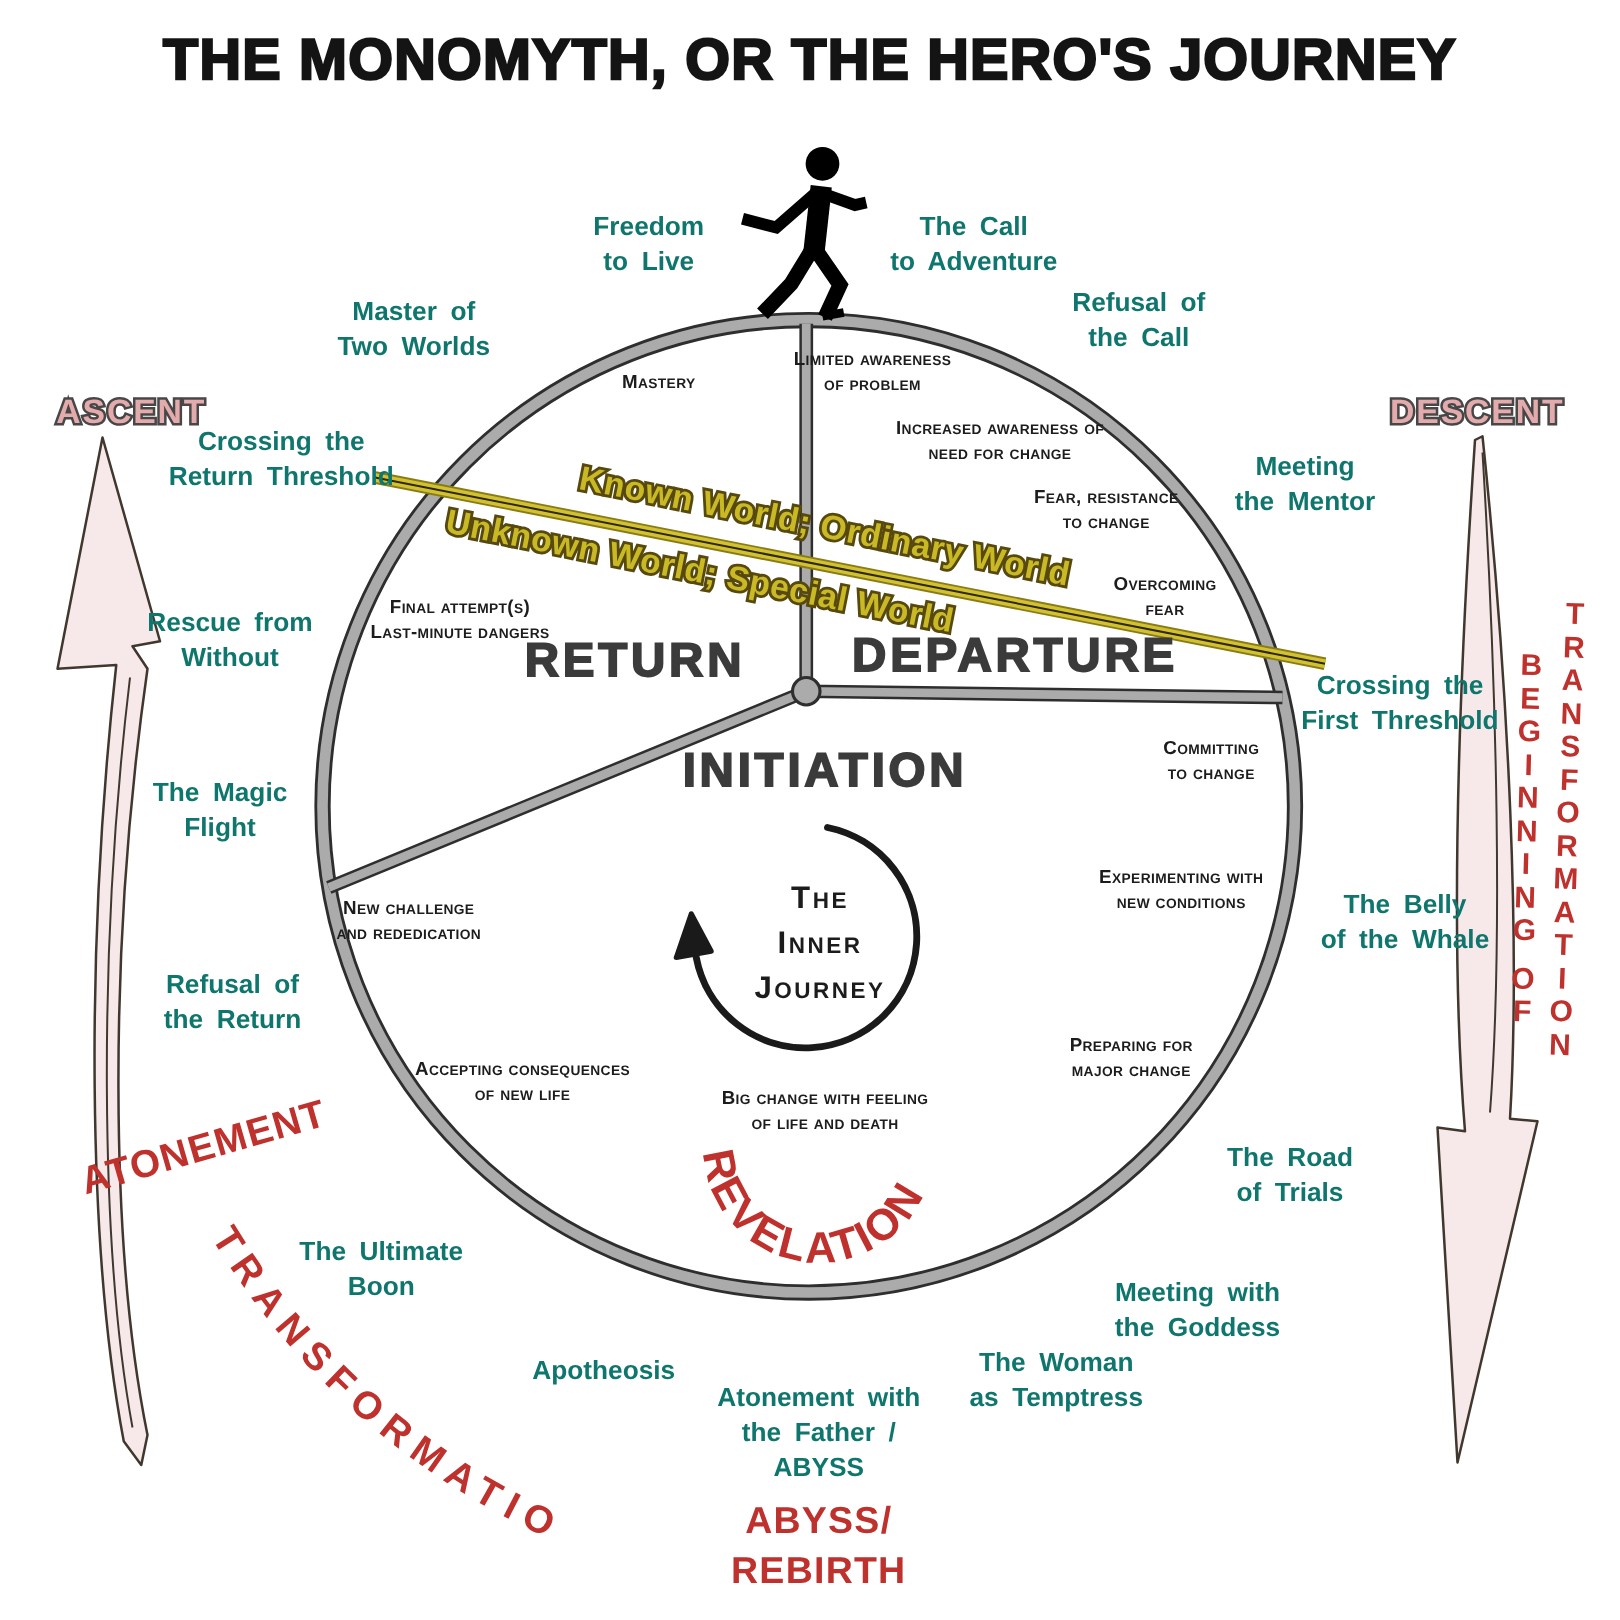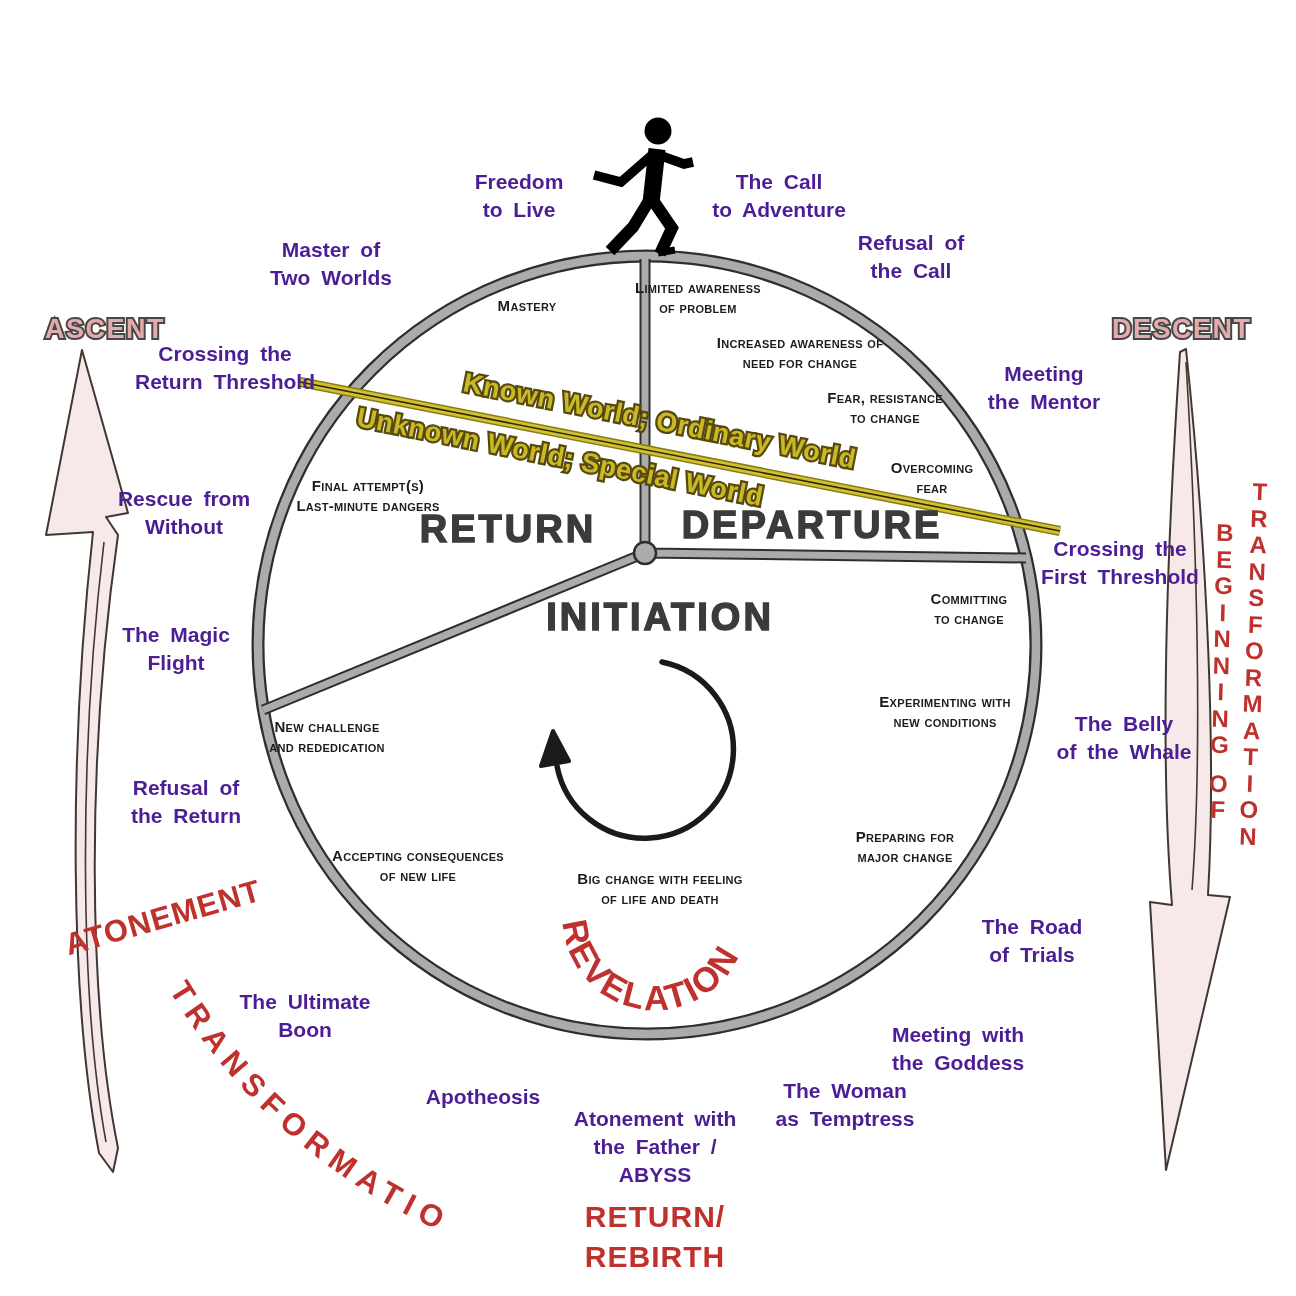--- a/index.html
+++ b/index.html
@@ -3,21 +3,21 @@
 <meta charset="utf-8">
 <style>
   html,body{margin:0;padding:0;background:#fff;}
   #canvas{position:relative;width:1296px;height:1296px;background:#ffffff;overflow:hidden;
           font-family:"Liberation Sans",sans-serif;}
   svg{position:absolute;left:0;top:0;}
   .abs{position:absolute;}
   .ctr{transform:translateX(-50%);text-align:center;}
   .title{font-size:46px;font-weight:bold;color:#141414;letter-spacing:1px;
          -webkit-text-stroke:2px #141414;white-space:nowrap;}
-  .outer{font-size:21px;line-height:28px;font-weight:bold;color:#4c1d95;word-spacing:5px;white-space:nowrap;}
+  .outer{font-size:21px;line-height:28px;font-weight:bold;color:#0f766e;word-spacing:5px;white-space:nowrap;}
   .inner{font-size:15px;line-height:20px;font-weight:600;color:#1c1c1c;
          font-variant:small-caps;letter-spacing:.3px;white-space:nowrap;text-align:center;}
   .section{font-size:38px;font-weight:bold;color:#3b3b3b;letter-spacing:3px;
            -webkit-text-stroke:1.5px #3b3b3b;white-space:nowrap;}
   .journey{font-size:25px;line-height:36px;font-weight:600;color:#1c1c1c;
            font-variant:small-caps;letter-spacing:2px;}
   .red{color:#bf312c;}
   .redbig{font-size:30px;font-weight:bold;letter-spacing:1px;white-space:nowrap;}
   .vstack{font-size:24px;font-weight:bold;line-height:26.5px;text-align:center;}
   .vstack div{height:26.5px;}
@@ -88,25 +88,31 @@
       <path id="arcTransformLeft" d="M 168 988 A 600 600 0 0 0 442 1232"></path>
     </defs>
     <text font-family="Liberation Sans, sans-serif" font-size="35" font-weight="bold" fill="#bf312c" letter-spacing="2.5">
       <textPath href="#arcRevelation" startOffset="4">REVELATION</textPath>
     </text>
     <text font-family="Liberation Sans, sans-serif" font-size="31" font-weight="bold" fill="#bf312c" letter-spacing="8">
       <textPath href="#arcTransformLeft" startOffset="2">TRANSFORMATION</textPath>
     </text>
   </svg>
 
+  <div class="abs ctr title" style="left:648px;top:20px;">THE MONOMYTH, OR THE HERO'S JOURNEY</div>
 
   <div class="abs ctr section" style="left:508px;top:508px;">RETURN</div>
   <div class="abs ctr section" style="left:812px;top:504px;">DEPARTURE</div>
   <div class="abs ctr section" style="left:660px;top:596px;">INITIATION</div>
 
+  <div class="abs ctr journey" style="left:656px;top:700px;">
+    <span class="ln">The</span>
+    <span class="ln">Inner</span>
+    <span class="ln">Journey</span>
+  </div>
 
   <div class="abs ctr outer" style="left:519px;top:168px;">
     <span class="ln">Freedom</span>
       <span class="ln">to Live</span>
     </div>
   <div class="abs ctr outer" style="left:779px;top:168px;">
     <span class="ln">The Call</span>
       <span class="ln">to Adventure</span>
     </div>
   <div class="abs ctr outer" style="left:331px;top:236px;">
@@ -242,16 +248,16 @@
       <div>O</div>
       <div>R</div>
       <div>M</div>
       <div>A</div>
       <div>T</div>
       <div>I</div>
       <div>O</div>
       <div>N</div>
     </div>
   <div class="abs red atone" style="left:163px;top:900px;">ATONEMENT</div>
-  <div class="abs ctr red redbig" style="left:655px;top:1200px;">RETURN/</div>
+  <div class="abs ctr red redbig" style="left:655px;top:1200px;">ABYSS/</div>
   <div class="abs ctr red redbig" style="left:655px;top:1240px;">REBIRTH</div>
 
 </div>
 
 </body></html>

